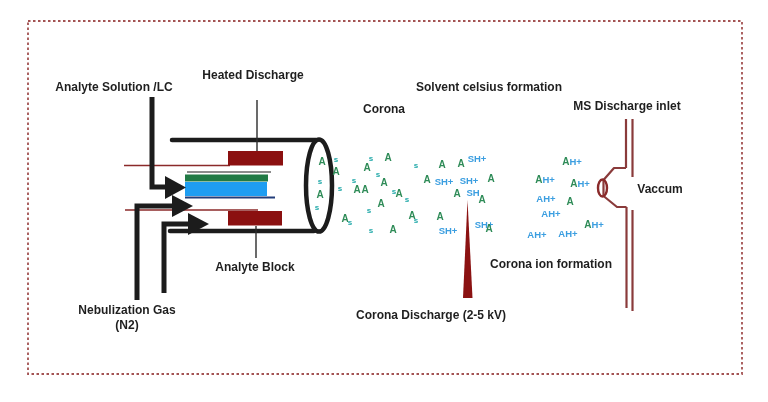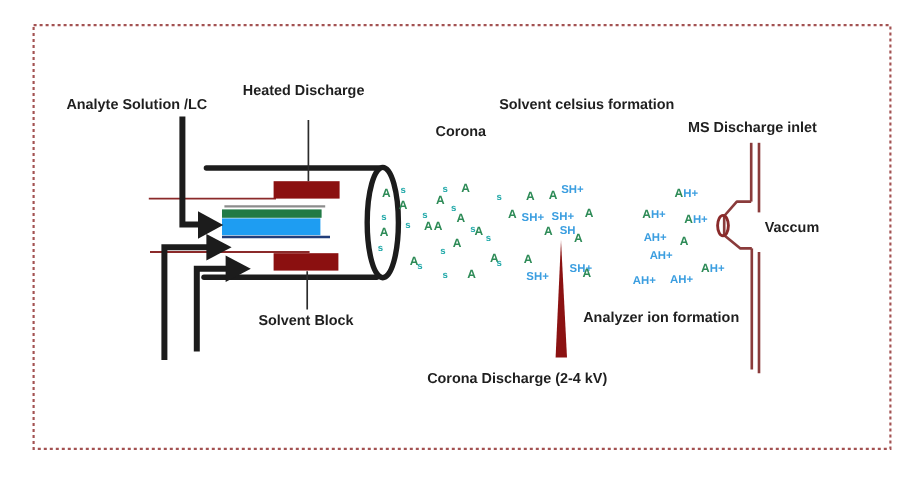--- a/index.html
+++ b/index.html
@@ -83,31 +83,35 @@
 
   <div class="lbl" style="left:627px;top:99px">
     <span>MS Discharge inlet</span>
   </div>
 
   <div class="lbl" style="left:660px;top:182px">
     <span>Vaccum</span>
   </div>
 
   <div class="lbl" style="left:255px;top:260px">
-    <span>Solvent Block</span>
+    <span>Analyte Block</span>
   </div>
 
 
+  <div class="lbl" style="left:127px;top:303px">
+    <span>Nebulization Gas</span>
+    <span>(N2)</span>
+  </div>
 
   <div class="lbl" style="left:431px;top:308px">
-    <span>Corona Discharge (2-4 kV)</span>
+    <span>Corona Discharge (2-5 kV)</span>
   </div>
 
   <div class="lbl" style="left:551px;top:257px">
-    <span>Analyzer ion formation</span>
+    <span>Corona ion formation</span>
   </div>
 
   <div>
       <span class="particle" style="left: 322px; top: 160px;"><span style="color: rgb(46, 139, 87); font-size: 10px;">A</span></span>
       <span class="particle" style="left: 336px; top: 157px;"><span style="color: rgb(31, 168, 168); font-size: 8px;">s</span></span>
       <span class="particle" style="left: 336px; top: 170px;"><span style="color: rgb(46, 139, 87); font-size: 10px;">A</span></span>
       <span class="particle" style="left: 320px; top: 179px;"><span style="color: rgb(31, 168, 168); font-size: 8px;">s</span></span>
       <span class="particle" style="left: 320px; top: 193px;"><span style="color: rgb(46, 139, 87); font-size: 10px;">A</span></span>
       <span class="particle" style="left: 317px; top: 205px;"><span style="color: rgb(31, 168, 168); font-size: 8px;">s</span></span>
       <span class="particle" style="left: 340px; top: 186px;"><span style="color: rgb(31, 168, 168); font-size: 8px;">s</span></span>

